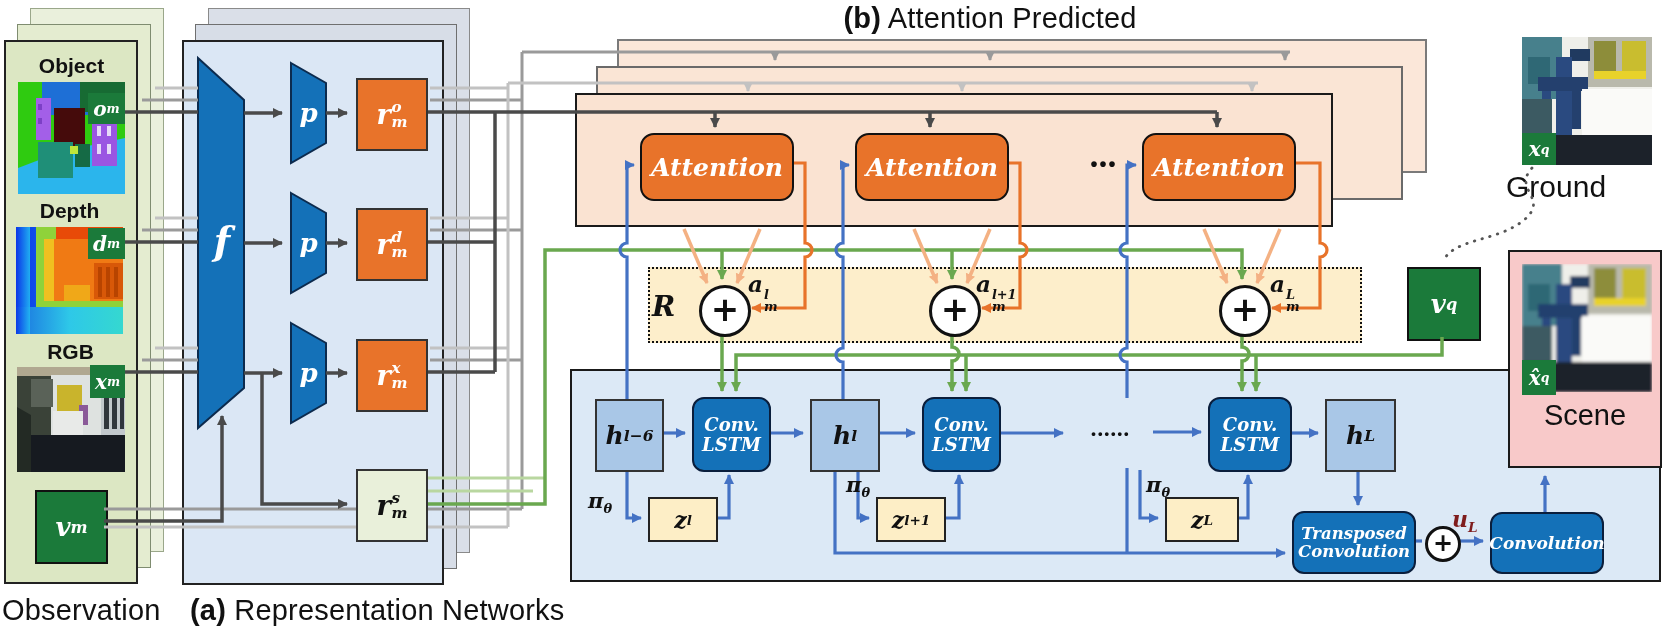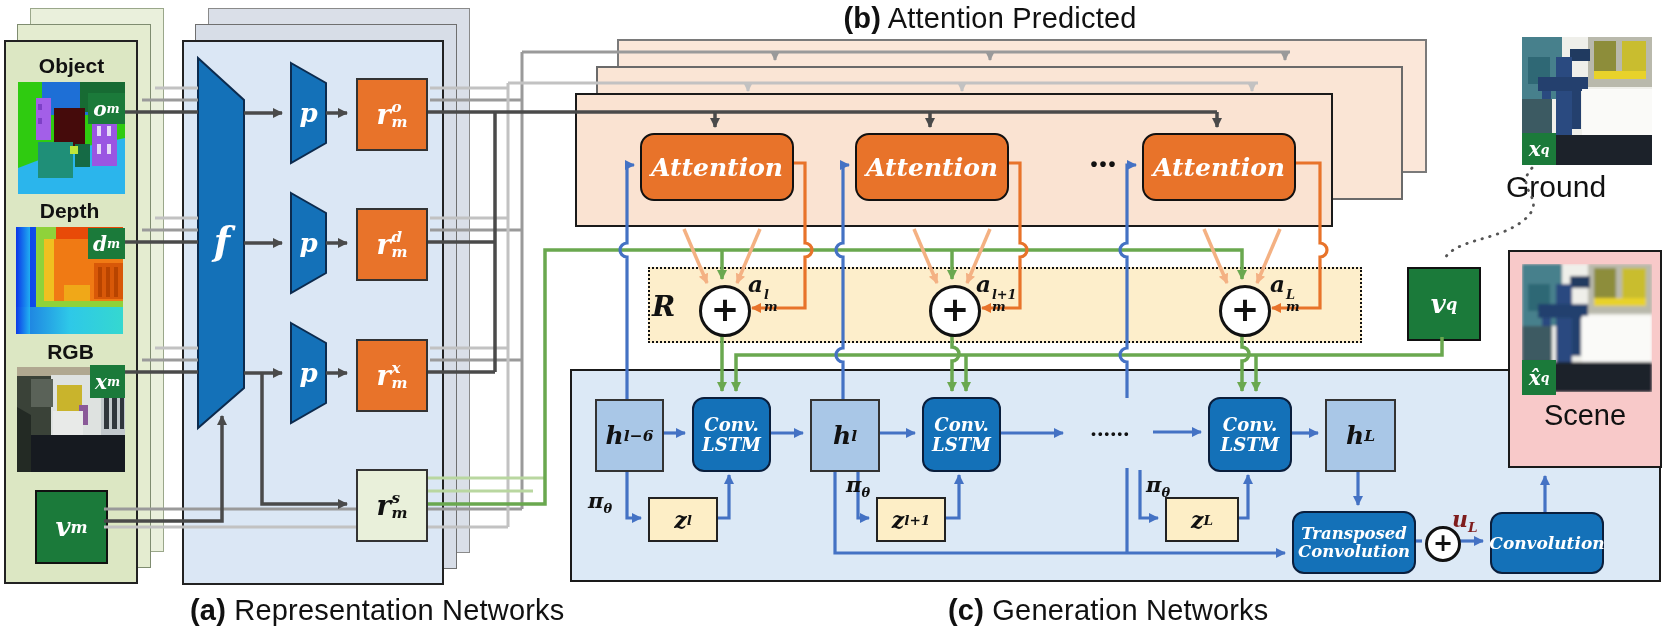--- a/index.html
+++ b/index.html
@@ -329,23 +329,23 @@
       </svg>
   </div>
   <div class="tag small z2" style="left:1522px;top:360px;width:34px;height:35px;">
     <span>x̂</span>
       <span class="sub">q</span>
   </div>
   <div class="smalltext z2" style="left:1512px;top:400px;width:146px;text-align:center;font-size:29px;color:#111;line-height:1.08;">
     <div>Scene</div>
   </div>
 
+  <div class="caption z2" style="left:2px;top:594px;">Observation</div>
   <div class="caption z2" style="left:190px;top:594px;"><b>(a)</b><span> Representation Networks</span></div>
   <div class="caption z2" style="left:740px;top:2px;width:500px;text-align:center;"><b>(b)</b><span> Attention Predicted</span></div>
-  <div class="caption z2" style="left:948px;top:594px;"><b>(c)</b><span> Generation Networks</span></div>
 
   <svg id="wires" width="1668" height="632" viewBox="0 0 1668 632">
     <defs>
       <marker id="mDark" markerWidth="13" markerHeight="13" refX="9" refY="5" orient="auto" markerUnits="userSpaceOnUse">
           <path d="M0,0 L10,5 L0,10 z" fill="#4A4A4A"></path>
         </marker>
       <marker id="mGray" markerWidth="13" markerHeight="13" refX="9" refY="5" orient="auto" markerUnits="userSpaceOnUse">
           <path d="M0,0 L10,5 L0,10 z" fill="#9A9A9A"></path>
         </marker>
       <marker id="mLGray" markerWidth="13" markerHeight="13" refX="9" refY="5" orient="auto" markerUnits="userSpaceOnUse">

